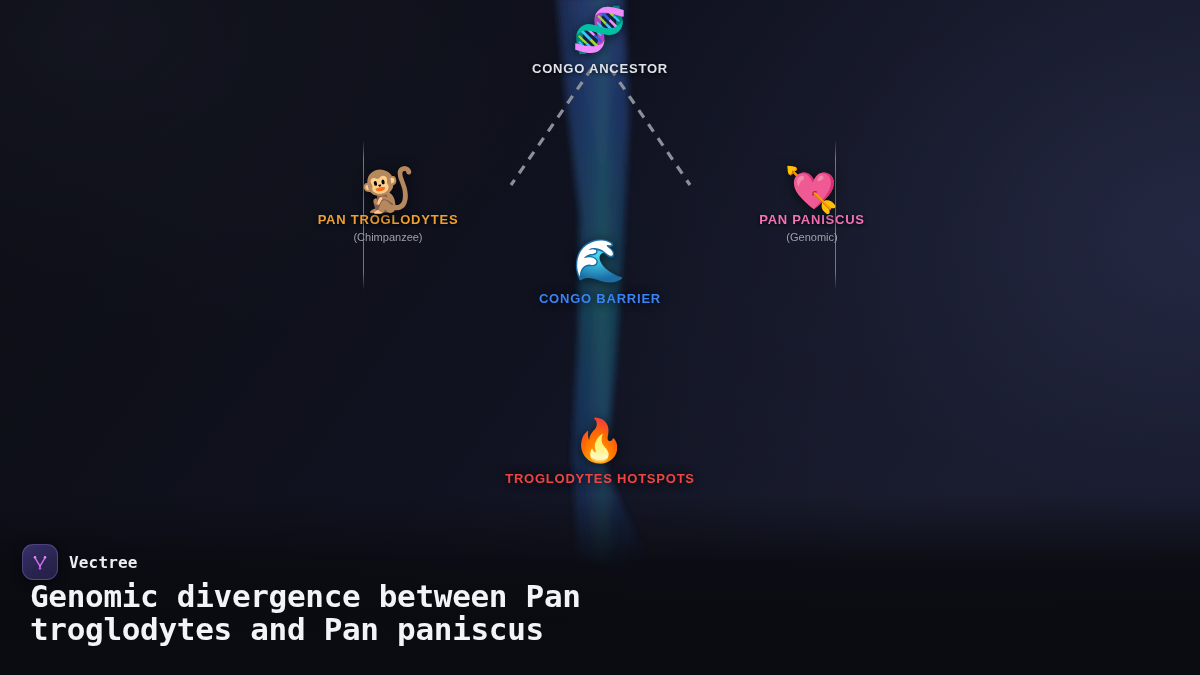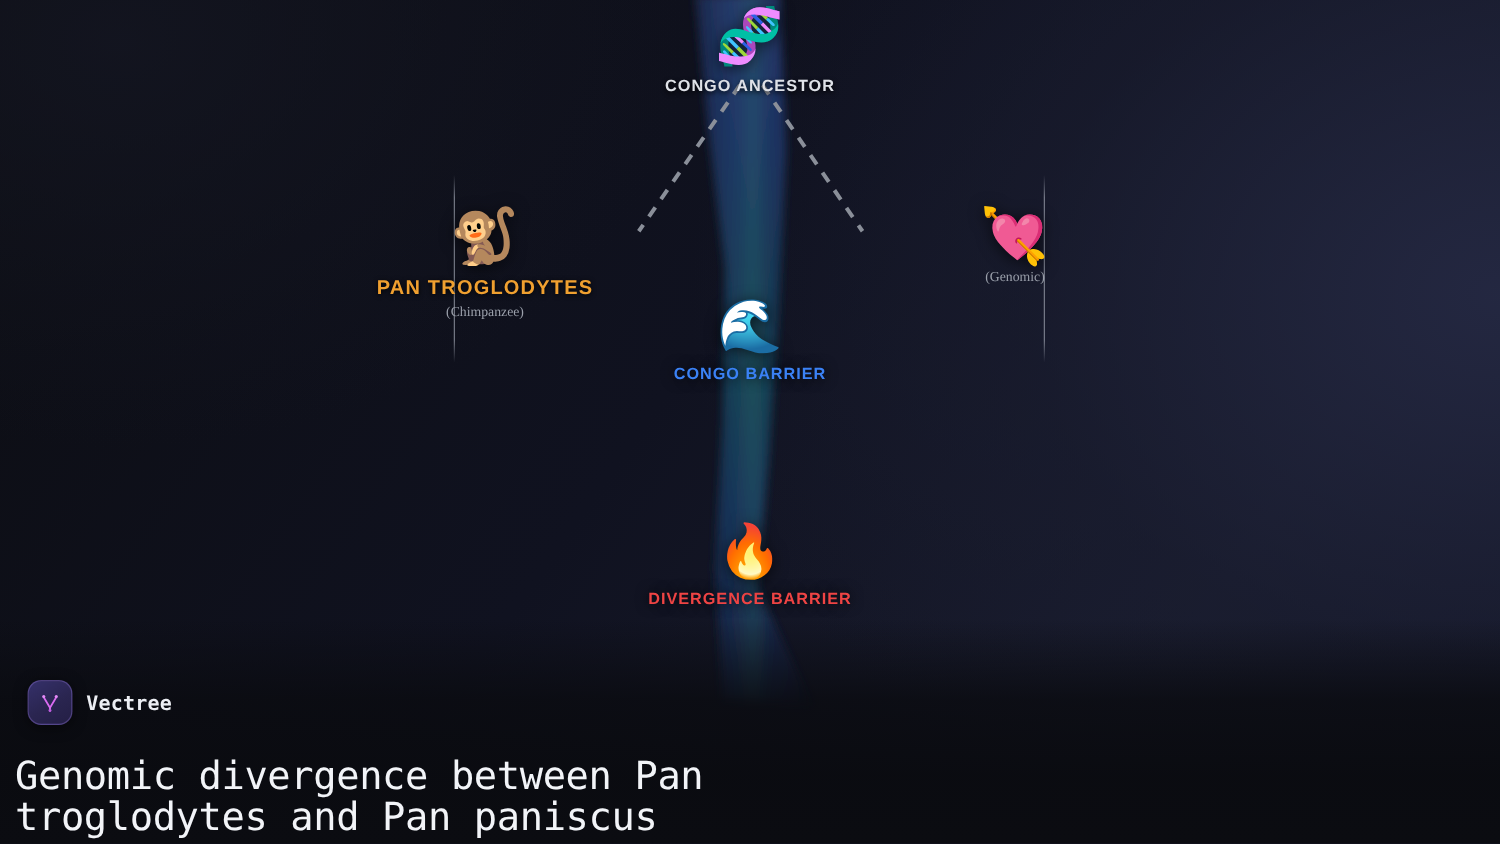--- a/index.html
+++ b/index.html
@@ -39,33 +39,32 @@
     font-weight:bold;
     letter-spacing:0.06em;
     white-space:nowrap;
   }
   .node .sub {
     display:block;
     font-size:11px;
     color:#9ba0ab;
     margin-top:4px;
     white-space:nowrap;
-    font-family:Liberation Serif, serif;
   }
 
   
   #node-ancestor { left:500px; top:8px; width:200px; }
   #node-ancestor .emoji { font-size:44px; }
   #node-ancestor .lbl { font-size:13px; color:#dfe2e8; margin-top:9px;
       text-shadow:0 1px 4px rgba(0,0,0,0.9); }
 
   
   .species { width:240px; }
   .species .emoji { font-size:44px; }
-  .species .lbl { font-size:16px; margin-top:10px; text-shadow:0 1px 4px rgba(0,0,0,0.9); }
+  .species .lbl { font-size:13px; text-shadow:0 1px 4px rgba(0,0,0,0.9); }
   #node-troglodytes { left:268px; top:168px; }
   #node-paniscus   { left:692px; top:168px; }
 
   
   #node-barrier { left:500px; top:240px; width:200px; }
   #node-barrier .emoji { font-size:42px; }
   #node-barrier .lbl { font-size:13px; margin-top:9px; text-shadow:0 0 10px rgba(0,0,0,0.85); }
 
   
   #node-hotspots { left:480px; top:420px; width:240px; }
@@ -86,24 +85,24 @@
   #brand-row { position:absolute; left:22px; top:544px; display:flex; align-items:center; gap:11px; }
   #brand-logo {
     width:36px; height:36px; border-radius:11px;
     background:linear-gradient(150deg,#35306a 0%, #2a2550 55%, #241f45 100%);
     border:1px solid rgba(150,120,220,0.35);
     display:flex; align-items:center; justify-content:center;
     box-shadow:0 2px 10px rgba(0,0,0,0.5);
   }
   #brand-name { font-family:"DejaVu Sans Mono", monospace; font-size:16px; font-weight:bold; color:#eceef3; letter-spacing:0.01em; }
   #headline {
-    position:absolute; left:12px; top:580px; width:700px;
+    position:absolute; left:30px; top:580px; width:700px;
     font-family:"DejaVu Sans Mono", monospace;
-    font-weight:normal; font-size:31px; line-height:1.06;
-    color:#f2f4f8; letter-spacing:-0.01em;margin-top:25px;
+    font-weight:bold; font-size:31px; line-height:1.06;
+    color:#f2f4f8; letter-spacing:-0.01em;
   }
   #footer-url {
     position:absolute; right:22px; top:623px;
     font-family:"DejaVu Sans Mono", monospace;
     font-size:13px; color:#8a8e99; letter-spacing:0.01em;
   }
 </style>
 </head>
 <body>
 
@@ -153,31 +152,32 @@
   </div>
 
   <div class="node species" id="node-troglodytes">
     <span class="emoji">🐒</span>
     <span class="lbl" style="color:#f0a030">PAN TROGLODYTES</span>
     <span class="sub">(Chimpanzee)</span>
   </div>
 
   <div class="node species" id="node-paniscus">
     <span class="emoji">💘</span>
+    <span class="lbl" style="color:#f472b6">PAN PANISCUS</span>
     <span class="sub">(Genomic)</span>
   </div>
 
   <div class="node" id="node-barrier">
     <span class="emoji">🌊</span>
     <span class="lbl" style="color:#3b82f6">CONGO BARRIER</span>
   </div>
 
   <div class="node" id="node-hotspots">
     <span class="emoji">🔥</span>
-    <span class="lbl" style="color:#ef4444">DIVERGENCE BARRIER</span>
+    <span class="lbl" style="color:#ef4444">TROGLODYTES HOTSPOTS</span>
   </div>
 
   <div id="bottom-scrim"></div>
 
   <div id="brand-row">
     <div id="brand-logo">
       <svg width="20" height="20" viewBox="0 0 24 24" aria-hidden="true">
         <g stroke="#d96bf0" stroke-width="1.7" fill="none" stroke-linecap="round">
           <path d="M6 7 L12 17 L18 7"></path>
           <path d="M12 17 L12 20"></path>

